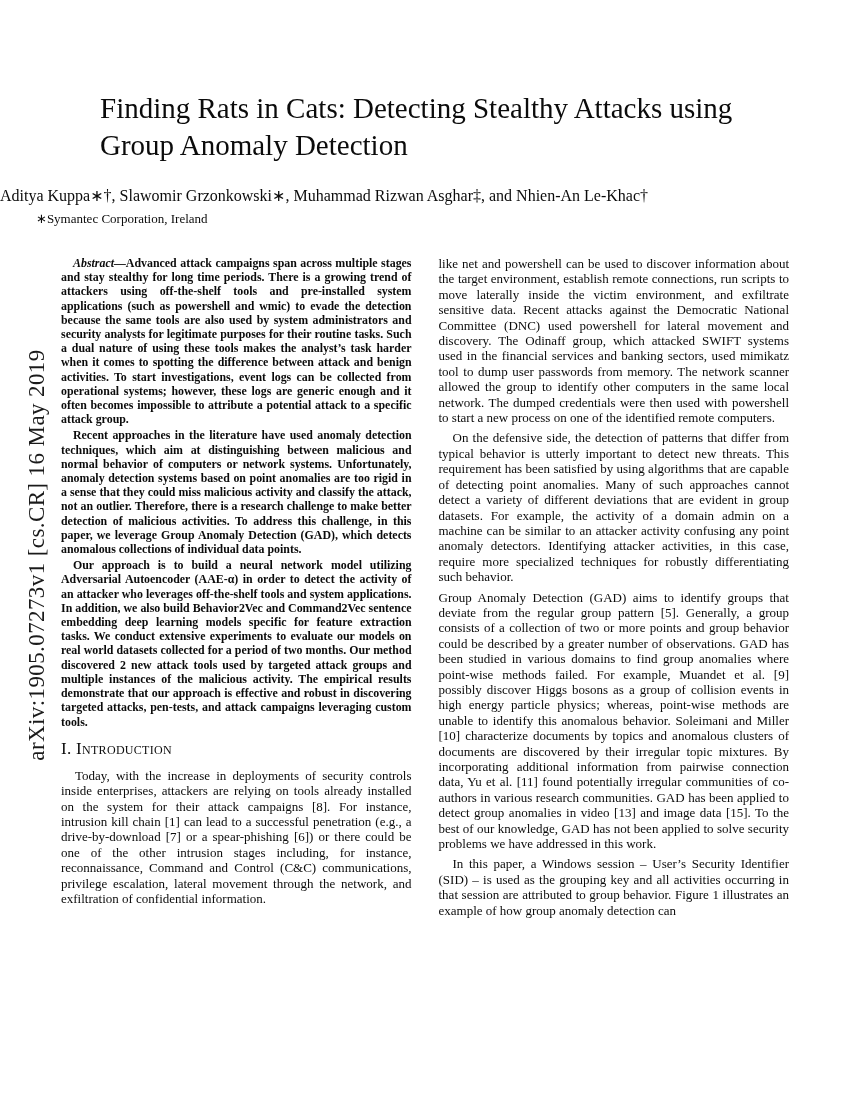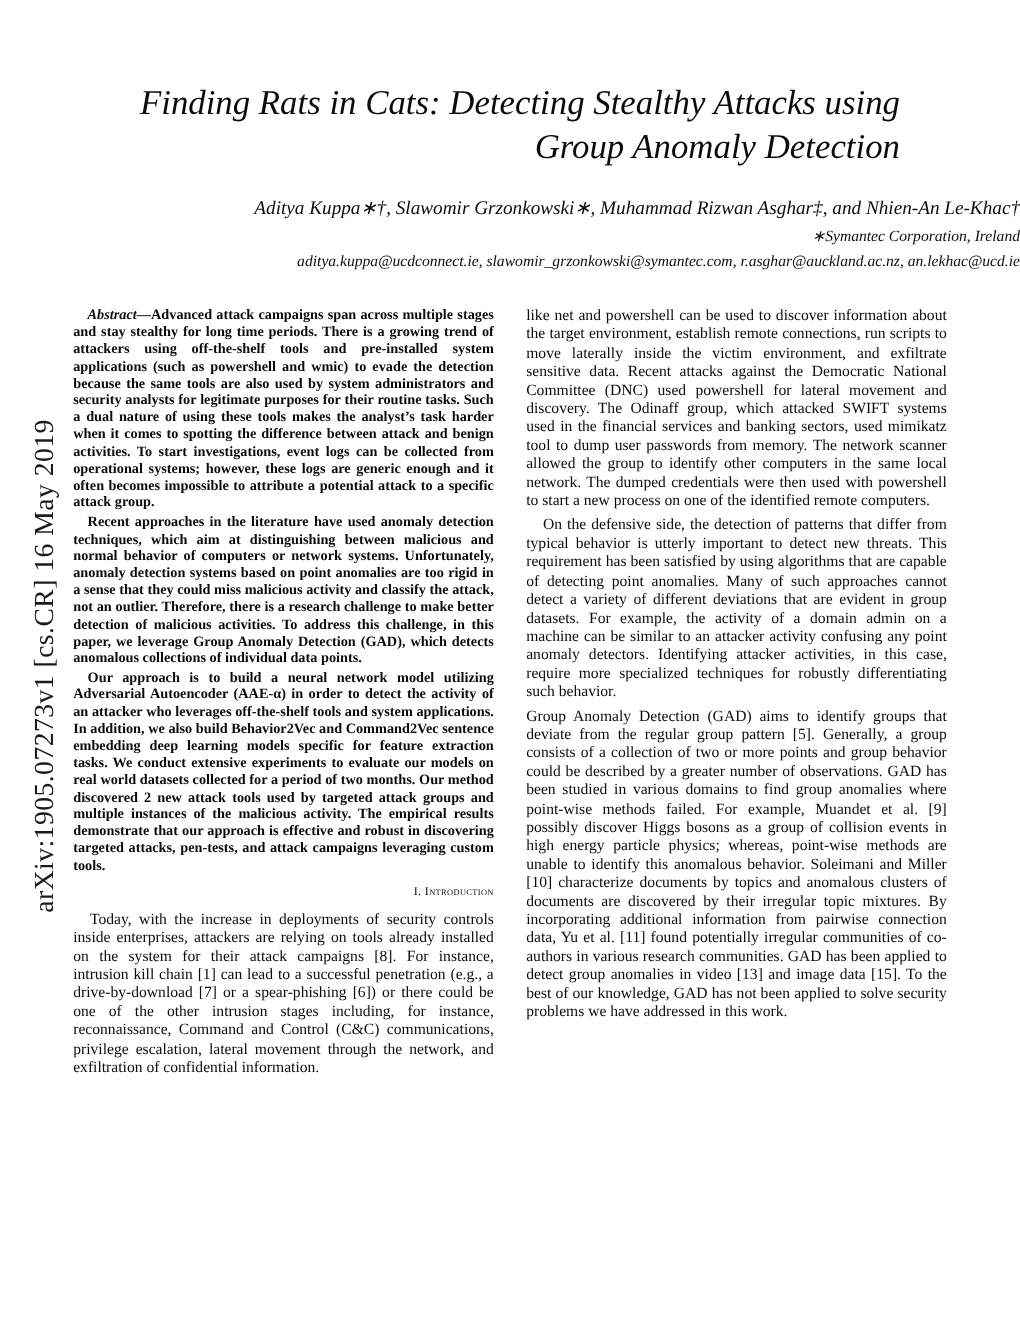--- a/index.html
+++ b/index.html
@@ -20,34 +20,34 @@
   .arxiv-strip {
     position: absolute;
     top: 555px;
     left: 37px;
     transform: translate(-50%, -50%) rotate(-90deg);
     white-space: nowrap;
     font-size: 23px;
     letter-spacing: 0.4px;
     color: #1a1a1a;
   }
-  header { padding-top: 68px; text-align: right; font-style: italic; }
+  header { padding-top: 90px; text-align: left; }
   .title {
     font-size: 29px;
     line-height: 37px;
     font-weight: 400;
     max-width: 650px;
     margin: 0 auto;
   }
   .authors {
     margin-top: 22px;
     font-size: 16px;
     line-height: 20px;
   }
-  .affil { font-size: 13px; line-height: 18px; }
+  .affil { font-size: 13px; line-height: 18px; margin-left: 36px; }
   .affil-block { margin-top: 4px; }
   .emails { margin-top: 3px; font-size: 13px; line-height: 18px; }
   .columns {
     display: flex;
     gap: 27px;
     margin: 28px 61px 0 61px;
   }
   .col { flex: 1 1 0; min-width: 0; }
   p.body-par {
     font-size: 13px;
@@ -61,22 +61,22 @@
     font-size: 11.9px;
     line-height: 14.2px;
     font-weight: bold;
     text-align: justify;
     text-indent: 12px;
     margin-bottom: 2px;
   }
   p.abstract-par.first { text-indent: 12px; }
   .lead-italic { font-style: italic; }
   h2.section-heading {
-    text-align: right;
-    font-size: 10px;
+    text-align: left;
+    font-size: 17px;
     font-weight: 400;
     font-variant: small-caps;
     letter-spacing: 0.3px;
     margin: 10px 0 9px 0;
   }
   .rc p.body-par { margin-bottom: 5px; }
 </style>
 </head>
 <body>
 
@@ -86,37 +86,37 @@
 
   <header>
     <h1 class="title">Finding Rats in Cats: Detecting Stealthy Attacks using Group Anomaly Detection</h1>
 
     <div class="authors">Aditya Kuppa∗†, Slawomir Grzonkowski∗, Muhammad Rizwan Asghar‡, and Nhien-An Le-Khac†</div>
 
     <div class="affil-block">
       <div class="affil">∗Symantec Corporation, Ireland</div>
     </div>
 
-    <div class="emails">aditya.kuppa@ucdconnect.ie, slawomir_grzonkowski@symantec.com, r.asghar@auckland.ac.nz, an.lekhac@ucd.ie</div>
   </header>
 
   <div class="columns">
 
     <div class="col lc">
       <p class="abstract-par first">
         <span class="lead-italic">Abstract—</span><span>Advanced attack campaigns span across multiple stages and stay stealthy for long time periods. There is a growing trend of attackers using off-the-shelf tools and pre-installed system applications (such as powershell and wmic) to evade the detection because the same tools are also used by system administrators and security analysts for legitimate purposes for their routine tasks. Such a dual nature of using these tools makes the analyst’s task harder when it comes to spotting the difference between attack and benign activities. To start investigations, event logs can be collected from operational systems; however, these logs are generic enough and it often becomes impossible to attribute a potential attack to a specific attack group.</span>
       </p>
       <p class="abstract-par">Recent approaches in the literature have used anomaly detection techniques, which aim at distinguishing between malicious and normal behavior of computers or network systems. Unfortunately, anomaly detection systems based on point anomalies are too rigid in a sense that they could miss malicious activity and classify the attack, not an outlier. Therefore, there is a research challenge to make better detection of malicious activities. To address this challenge, in this paper, we leverage Group Anomaly Detection (GAD), which detects anomalous collections of individual data points.</p>
       <p class="abstract-par">Our approach is to build a neural network model utilizing Adversarial Autoencoder (AAE-α) in order to detect the activity of an attacker who leverages off-the-shelf tools and system applications. In addition, we also build Behavior2Vec and Command2Vec sentence embedding deep learning models specific for feature extraction tasks. We conduct extensive experiments to evaluate our models on real world datasets collected for a period of two months. Our method discovered 2 new attack tools used by targeted attack groups and multiple instances of the malicious activity. The empirical results demonstrate that our approach is effective and robust in discovering targeted attacks, pen-tests, and attack campaigns leveraging custom tools.</p>
 
       <h2 class="section-heading">I. Introduction</h2>
 
       <p class="body-par">Today, with the increase in deployments of security controls inside enterprises, attackers are relying on tools already installed on the system for their attack campaigns [8]. For instance, intrusion kill chain [1] can lead to a successful penetration (e.g., a drive-by-download [7] or a spear-phishing [6]) or there could be one of the other intrusion stages including, for instance, reconnaissance, Command and Control (C&amp;C) communications, privilege escalation, lateral movement through the network, and exfiltration of confidential information.</p>
     </div>
 
     <div class="col rc">
       <p class="body-par no-indent">like net and powershell can be used to discover information about the target environment, establish remote connections, run scripts to move laterally inside the victim environment, and exfiltrate sensitive data. Recent attacks against the Democratic National Committee (DNC) used powershell for lateral movement and discovery. The Odinaff group, which attacked SWIFT systems used in the financial services and banking sectors, used mimikatz tool to dump user passwords from memory. The network scanner allowed the group to identify other computers in the same local network. The dumped credentials were then used with powershell to start a new process on one of the identified remote computers.</p>
       <p class="body-par">On the defensive side, the detection of patterns that differ from typical behavior is utterly important to detect new threats. This requirement has been satisfied by using algorithms that are capable of detecting point anomalies. Many of such approaches cannot detect a variety of different deviations that are evident in group datasets. For example, the activity of a domain admin on a machine can be similar to an attacker activity confusing any point anomaly detectors. Identifying attacker activities, in this case, require more specialized techniques for robustly differentiating such behavior.</p>
       <p class="body-par no-indent">Group Anomaly Detection (GAD) aims to identify groups that deviate from the regular group pattern [5]. Generally, a group consists of a collection of two or more points and group behavior could be described by a greater number of observations. GAD has been studied in various domains to find group anomalies where point-wise methods failed. For example, Muandet et al. [9] possibly discover Higgs bosons as a group of collision events in high energy particle physics; whereas, point-wise methods are unable to identify this anomalous behavior. Soleimani and Miller [10] characterize documents by topics and anomalous clusters of documents are discovered by their irregular topic mixtures. By incorporating additional information from pairwise connection data, Yu et al. [11] found potentially irregular communities of co-authors in various research communities. GAD has been applied to detect group anomalies in video [13] and image data [15]. To the best of our knowledge, GAD has not been applied to solve security problems we have addressed in this work.</p>
+      <p class="body-par">In this paper, a Windows session – User’s Security Identifier (SID) – is used as the grouping key and all activities occurring in that session are attributed to group behavior. Figure 1 illustrates an example of how group anomaly detection can</p>
     </div>
 
   </div>
 </div>
 
 </body></html>

